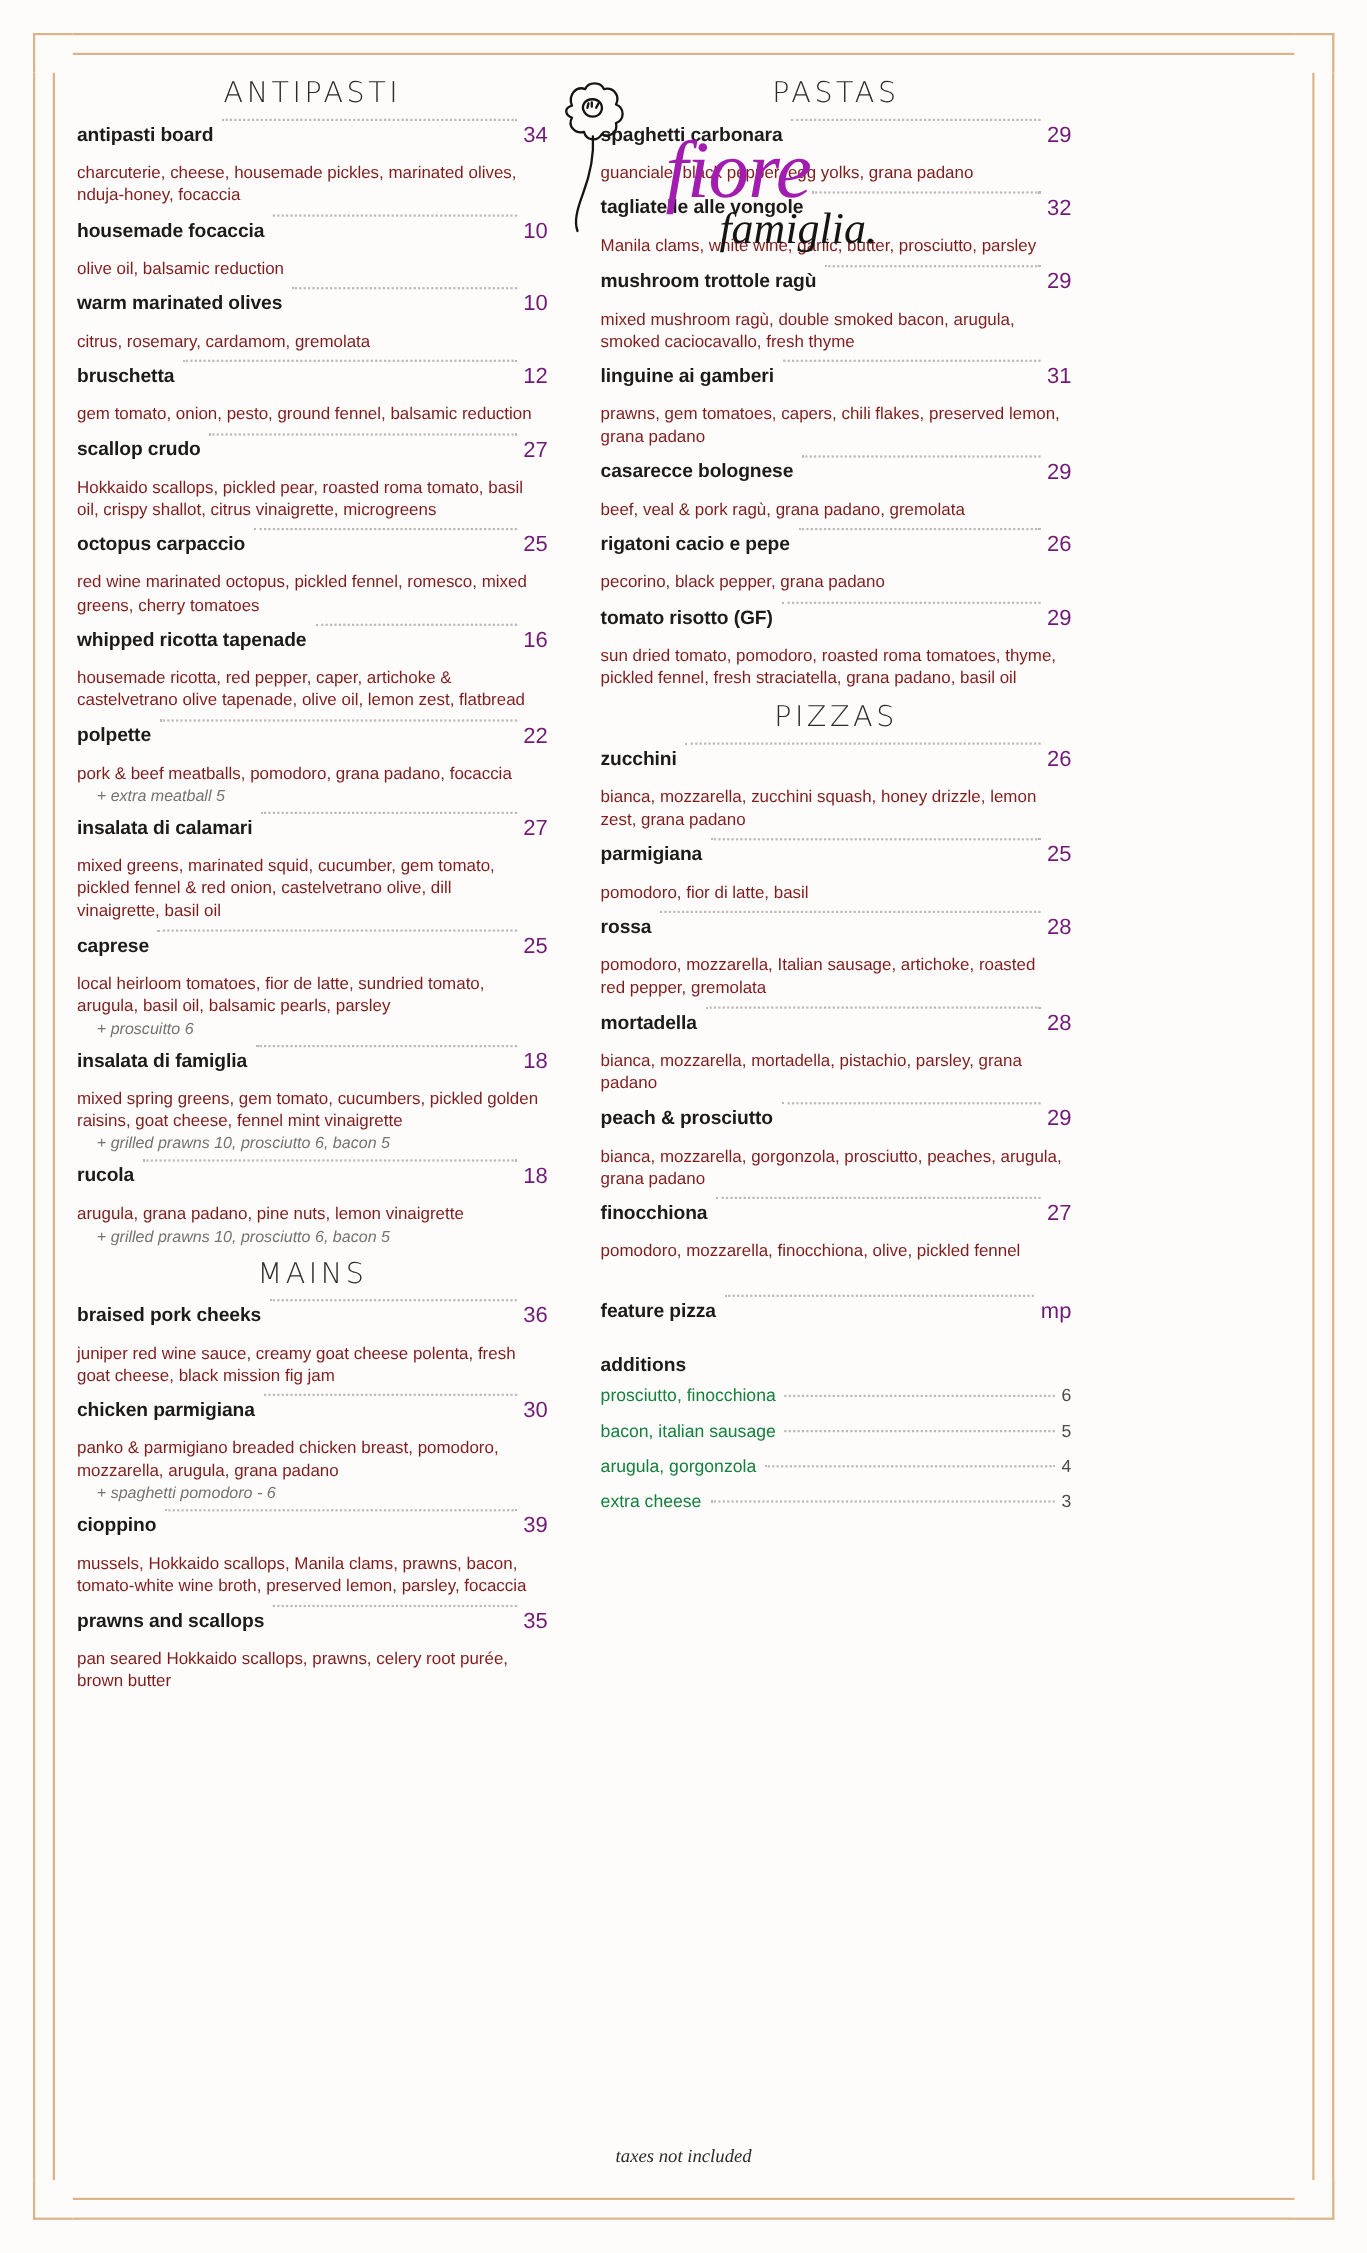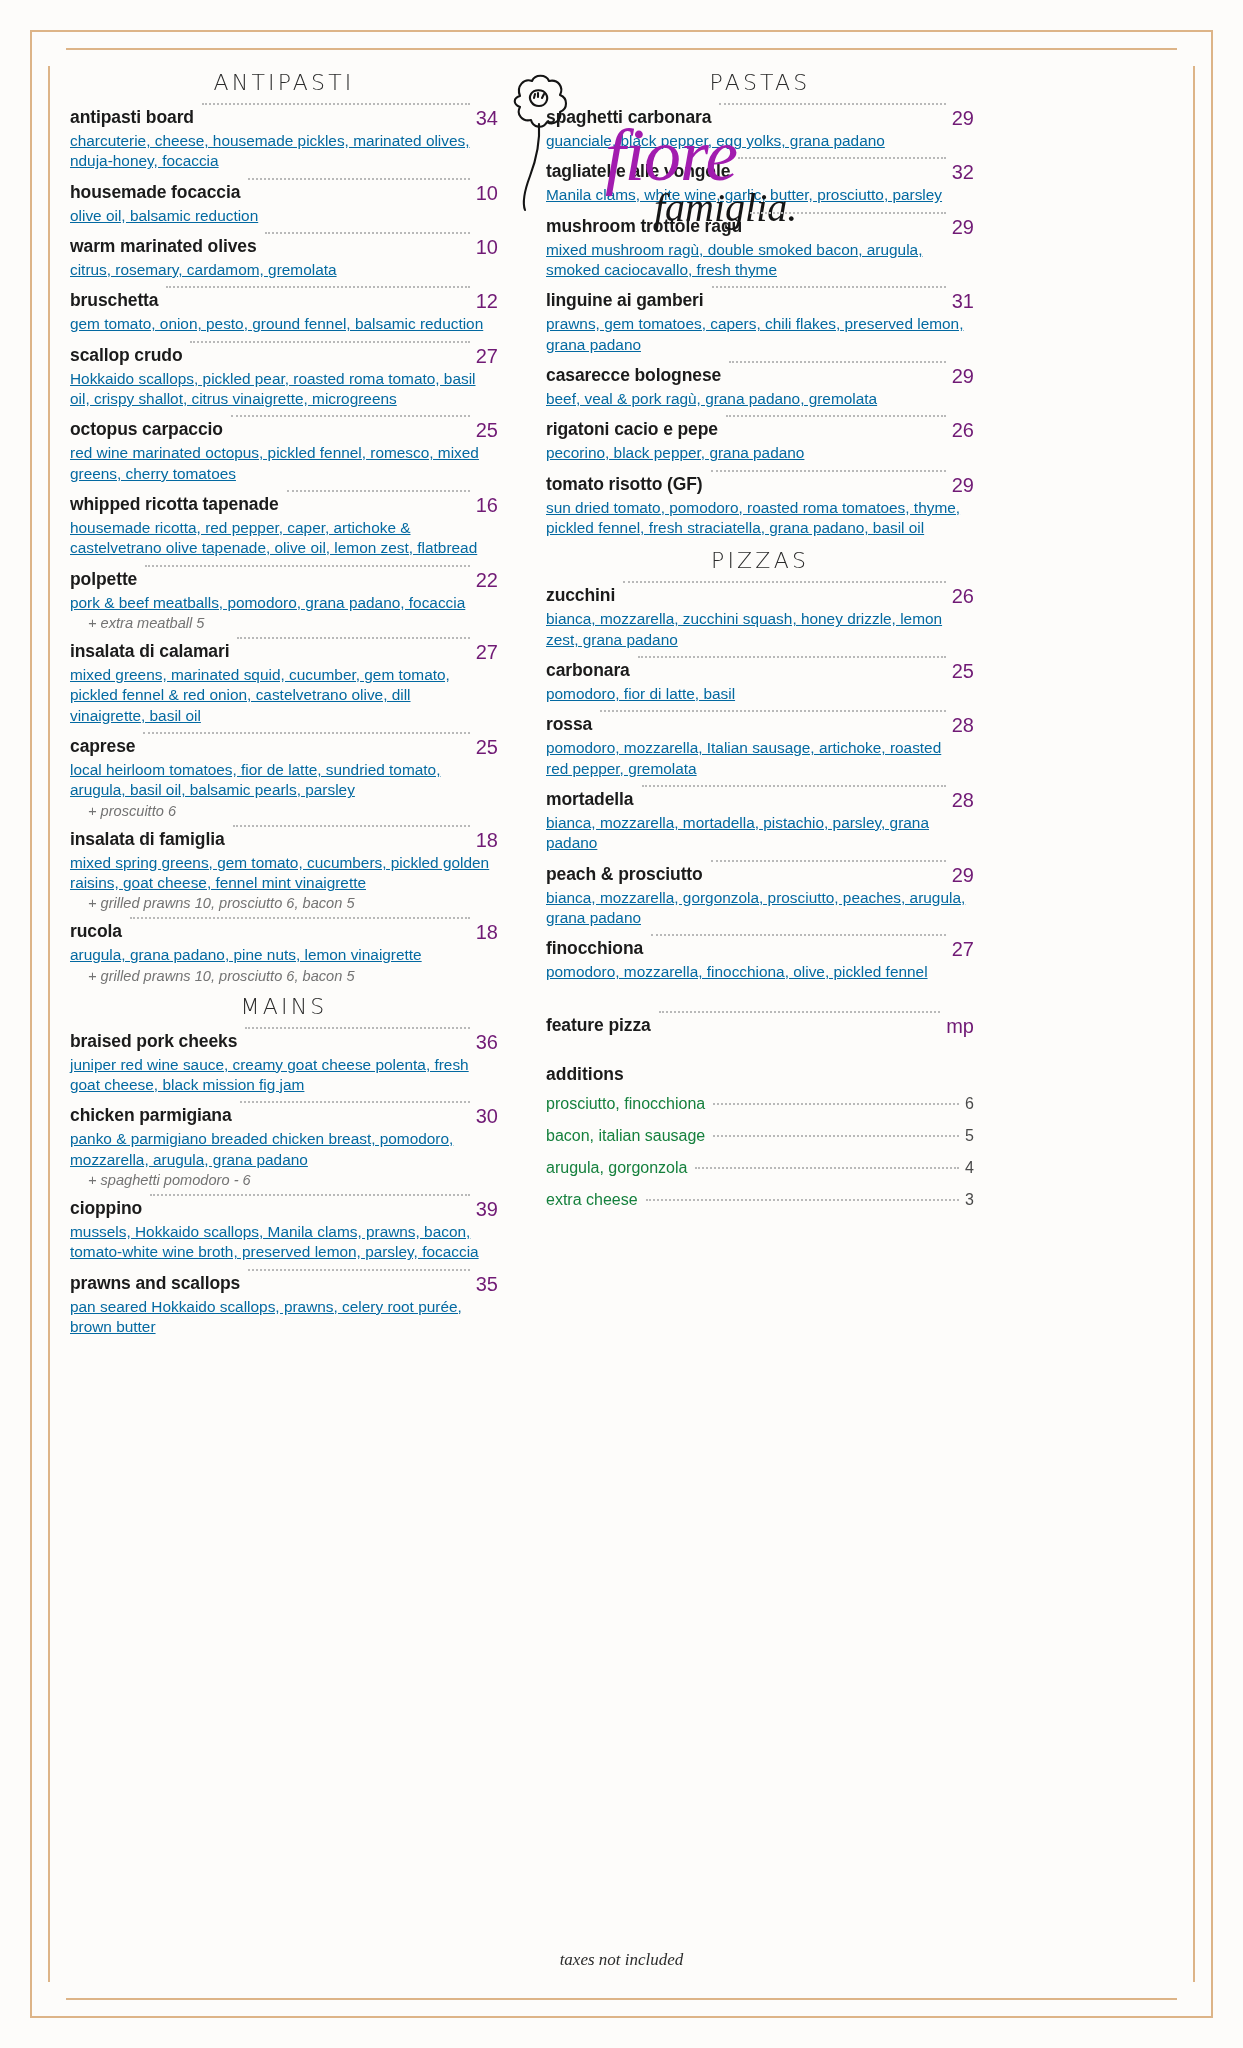--- a/index.html
+++ b/index.html
@@ -82,21 +82,21 @@
     font-family:"Liberation Serif", serif;
     font-style:italic;
     font-size:40px;
     line-height:1;
     color:#151515;
   }
 
   
   .section-title{
     text-align:center;
-    font-size:22px;
+    font-size:26px;
     letter-spacing:3.2px;
     font-weight:300;
     color:#2b2b2b;
     margin:10px 0 12px 0;
     font-family:"DejaVu Sans", sans-serif;
   }
 
   
   .item{margin-bottom:10px;}
   .item-head{
@@ -121,24 +121,23 @@
   }
   .item-price{
     font-size:20px;
     color:#701a75;
     white-space:nowrap;
     font-weight:400;
   }
   .item-desc{
     font-size:15.4px;
     line-height:1.32;
-    color:#0369a1;
-    margin-top:1px;
+    color:#7f1d1d;
+    margin-top:13px;
     max-width:420px;
-    text-decoration:underline;
   }
   .item-add{
     font-size:14.6px;
     font-style:italic;
     color:#737373;
     margin-top:2px;
     padding-left:18px;
   }
 
   
@@ -405,21 +404,21 @@
         <div class="item">
           <div class="item-head">
             <span class="item-name">zucchini</span>
             <span class="leader"></span>
             <span class="item-price">26</span>
           </div>
           <div class="item-desc">bianca, mozzarella, zucchini squash, honey drizzle, lemon zest, grana padano</div>
         </div>
         <div class="item">
           <div class="item-head">
-            <span class="item-name">carbonara</span>
+            <span class="item-name">parmigiana</span>
             <span class="leader"></span>
             <span class="item-price">25</span>
           </div>
           <div class="item-desc">pomodoro, fior di latte, basil</div>
         </div>
         <div class="item">
           <div class="item-head">
             <span class="item-name">rossa</span>
             <span class="leader"></span>
             <span class="item-price">28</span>

